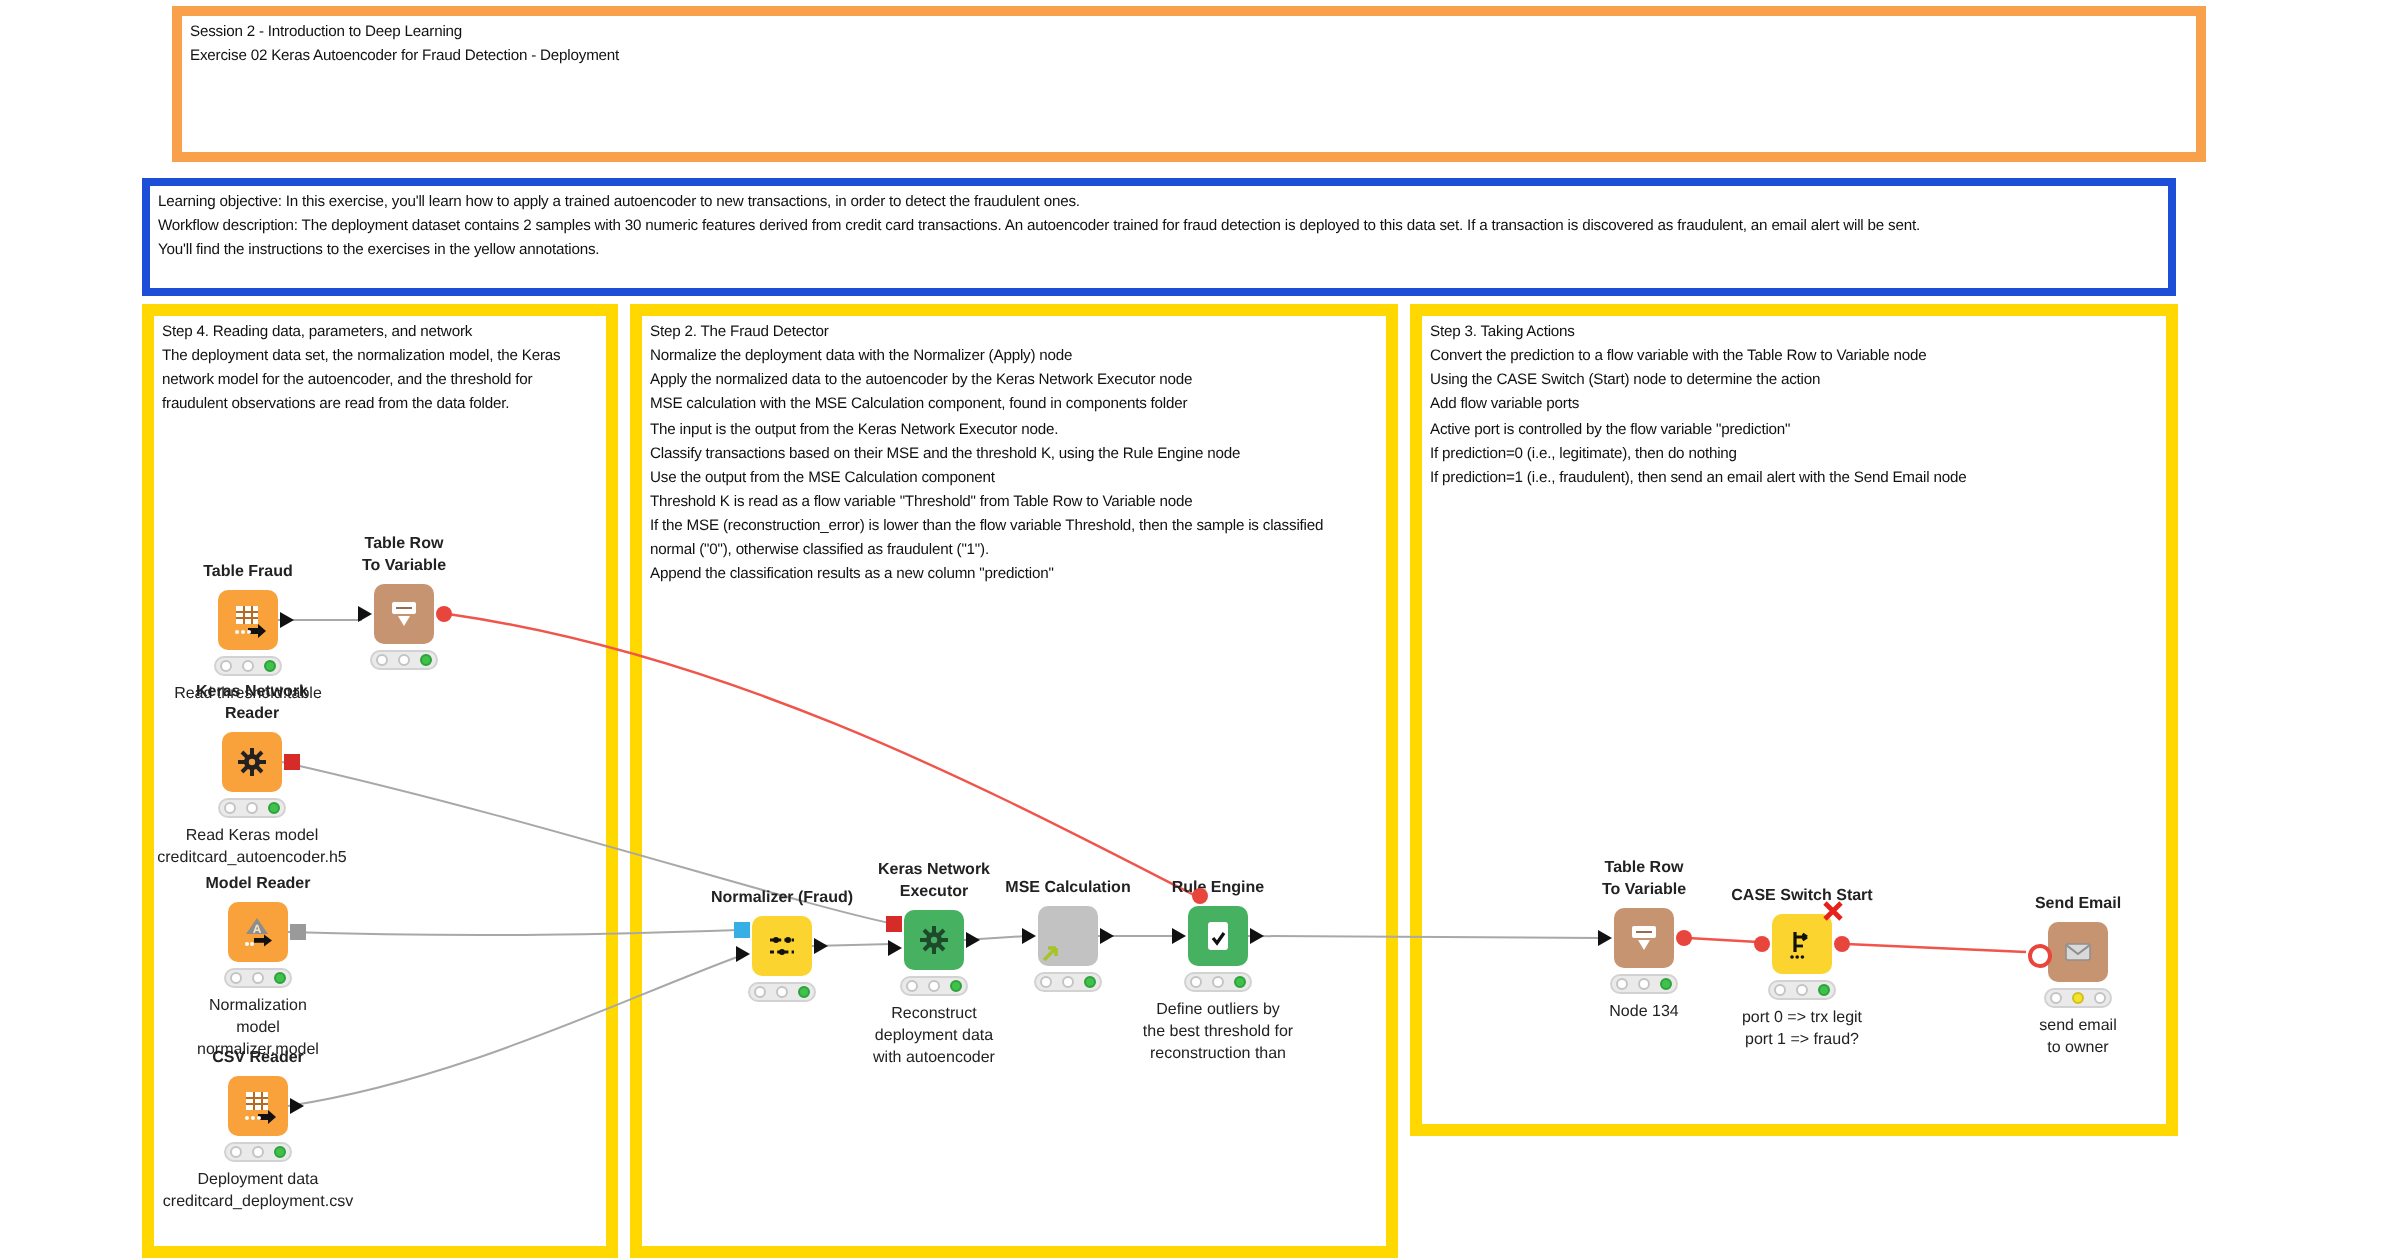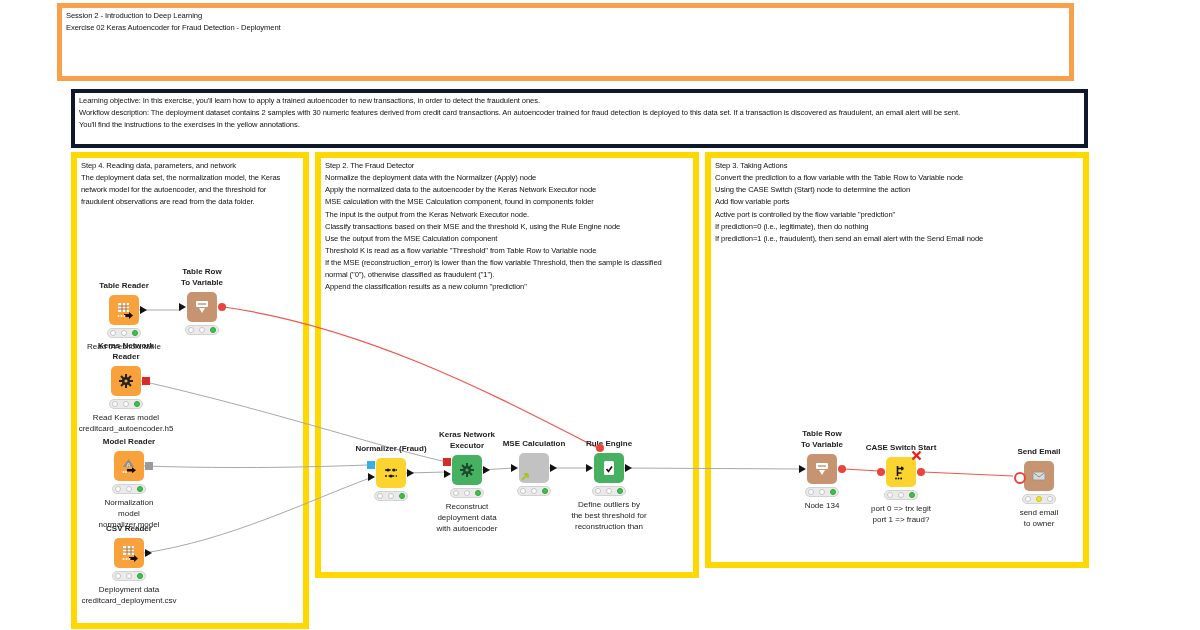--- a/index.html
+++ b/index.html
@@ -2,21 +2,21 @@
 <html><head>
 <meta charset="utf-8">
 <style>
   html,body{margin:0;padding:0}
   body{width:1200px;height:630px;position:relative;background:#ffffff;
        font-family:"Liberation Sans",sans-serif;overflow:hidden;color:#1a1a1a}
 
   
   .anno{position:absolute;background:#fff;box-sizing:border-box;z-index:1}
   .anno-orange{border:5px solid #f9a04a}
-  .anno-gray{border:4px solid #0f172a}
+  .anno-gray{border:4px solid #1d4ed8}
   .anno-yellow{border:6px solid #ffd800}
   .anno-text{white-space:pre;overflow:hidden;font-size:7.6px;letter-spacing:-0.1px;
              line-height:1.6;padding:2px 4px;color:#111}
 
   
   .wires{position:absolute;left:0;top:0;z-index:2}
   .wires path{fill:none;stroke:#a8a8a8;stroke-width:1}
   .wires path.red{stroke:#f0544a;stroke-width:1.2}
 
   
@@ -50,39 +50,39 @@
   .sq-red{background:#d62b26}
   .sq-blue{background:#35afe4}
   .sq-gray{background:#9a9a9a}
   .p-circ{position:absolute;width:8px;height:8px;border-radius:50%;background:#e8463c}
   .p-circ.open{background:#fff;border:2px solid #e8463c}
   .xmark{position:absolute;top:-7px;right:-6px;width:11px;height:11px}
 </style>
 </head>
 <body>
 
-<div class="anno anno-orange" style="left:57px;top:3px;width:1017px;height:78px">
+<div class="anno anno-orange" style="left:86px;top:3px;width:1017px;height:78px">
   <div class="anno-text">Session 2 - Introduction to Deep Learning
 Exercise 02 Keras Autoencoder for Fraud Detection - Deployment</div>
 </div>
 
 <div class="anno anno-gray" style="left:71px;top:89px;width:1017px;height:59px">
   <div class="anno-text">Learning objective: In this exercise, you'll learn how to apply a trained autoencoder to new transactions, in order to detect the fraudulent ones.
 Workflow description: The deployment dataset contains 2 samples with 30 numeric features derived from credit card transactions. An autoencoder trained for fraud detection is deployed to this data set. If a transaction is discovered as fraudulent, an email alert will be sent.
 You'll find the instructions to the exercises in the yellow annotations.</div>
 </div>
 
 <div class="anno anno-yellow" style="left:71px;top:152px;width:238px;height:477px">
   <div class="anno-text">Step 4. Reading data, parameters, and network
 The deployment data set, the normalization model, the Keras
 network model for the autoencoder, and the threshold for
 fraudulent observations are read from the data folder.</div>
 </div>
 
-<div class="anno anno-yellow" style="left:315px;top:152px;width:384px;height:426px">
+<div class="anno anno-yellow" style="left:315px;top:152px;width:384px;height:477px">
   <div class="anno-text">Step 2. The Fraud Detector
 Normalize the deployment data with the Normalizer (Apply) node
 Apply the normalized data to the autoencoder by the Keras Network Executor node
 MSE calculation with the MSE Calculation component, found in components folder
 The input is the output from the Keras Network Executor node.
 Classify transactions based on their MSE and the threshold K, using the Rule Engine node
 Use the output from the MSE Calculation component
 Threshold K is read as a flow variable "Threshold" from Table Row to Variable node
 If the MSE (reconstruction_error) is lower than the flow variable Threshold, then the sample is classified
 normal ("0"), otherwise classified as fraudulent ("1").
@@ -107,21 +107,21 @@
   <path d="M 144,553 C 230,540 310,500 370,478"></path>
   <path d="M 406,473 L 446,472"></path>
   <path d="M 482,470 L 513,468"></path>
   <path d="M 549,468 L 588,468"></path>
   <path d="M 624,468 L 801,469"></path>
   <path class="red" d="M 844,469 L 879,471"></path>
   <path class="red" d="M 923,472 L 1013,476"></path>
 </svg>
 
 <div class="node" style="left:54px;top:295px">
-  <div class="nlabel">Table Reader</div>
+  <div class="nlabel">Table Fraud</div>
   <div class="nicon c-orange">
     <svg width="20" height="20" viewBox="0 0 20 20">
       <rect x="4" y="3" width="11" height="9" fill="#fff"></rect>
       <path d="M4 6h11M4 9h11M8 3v9M12 3v9" stroke="#b76b1e" stroke-width="1"></path>
       <path d="M10 14 h5 l0,-2 4,3.5 -4,3.5 0,-2 h-5 z" fill="#111"></path>
       <circle cx="4.5" cy="16" r="1" fill="#fff"></circle>
         <circle cx="7.5" cy="16" r="1" fill="#fff"></circle>
         <circle cx="10.5" cy="16" r="1" fill="#fff"></circle>
     </svg>
     <span class="p-tri p-out"></span>

